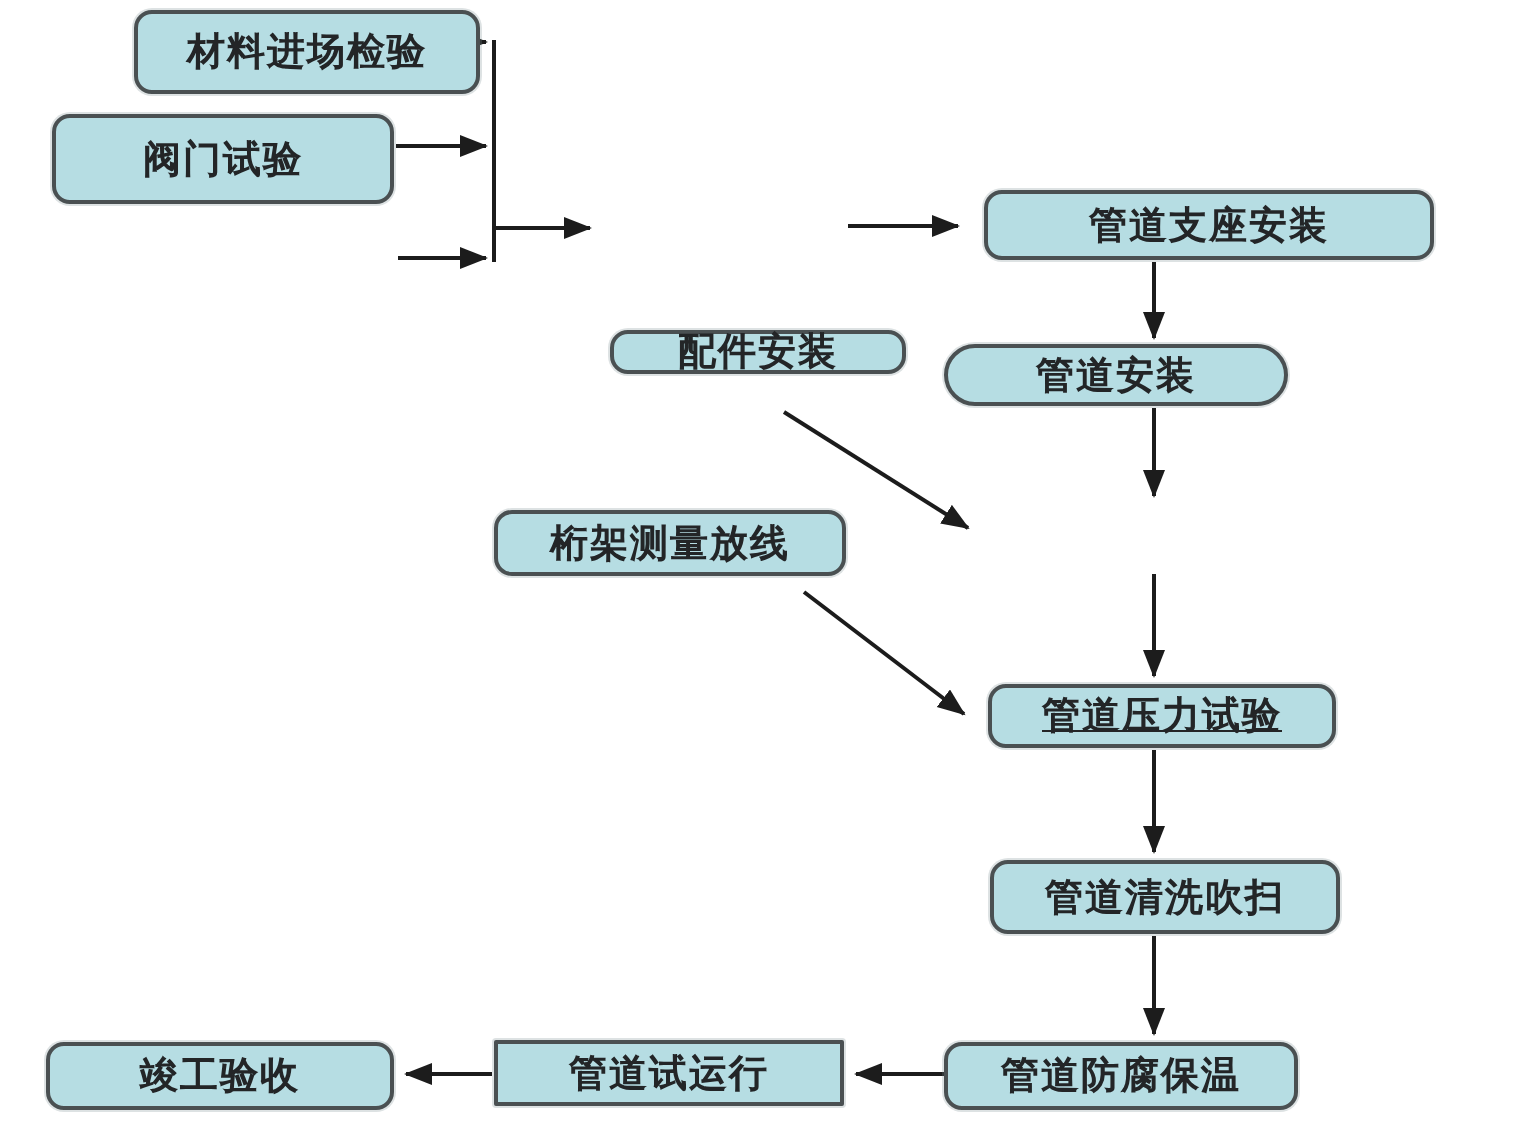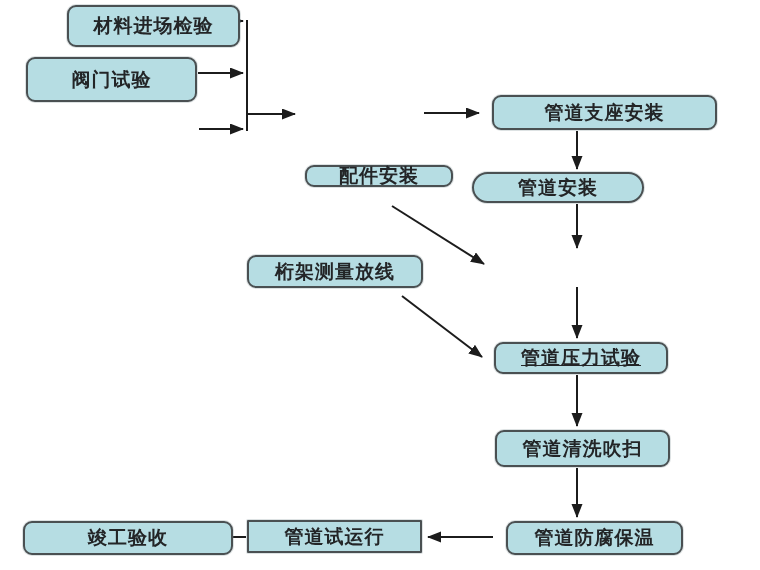--- a/index.html
+++ b/index.html
@@ -85,25 +85,25 @@
 
 
   <div class="node rounded" style="left:494px;top:342px;width:174px;height:32px;text-decoration:underline;">
     <span>管道压力试验</span>
   </div>
 
   <div class="node rounded" style="left:495px;top:430px;width:175px;height:37px;">
     <span>管道清洗吹扫</span>
   </div>
 
-  <div class="node rounded" style="left:506px;top:521px;width:177px;height:34px;">
+  <div class="node rounded" style="left:472px;top:521px;width:177px;height:34px;">
     <span>管道防腐保温</span>
   </div>
 
   <div class="node rect" style="left:247px;top:520px;width:175px;height:33px;">
     <span>管道试运行</span>
   </div>
 
-  <div class="node rounded" style="left:23px;top:521px;width:210px;height:34px;">
+  <div class="node rounded" style="left:23px;top:521px;width:174px;height:34px;">
     <span>竣工验收</span>
   </div>
 
 </div>
 
 </body></html>

